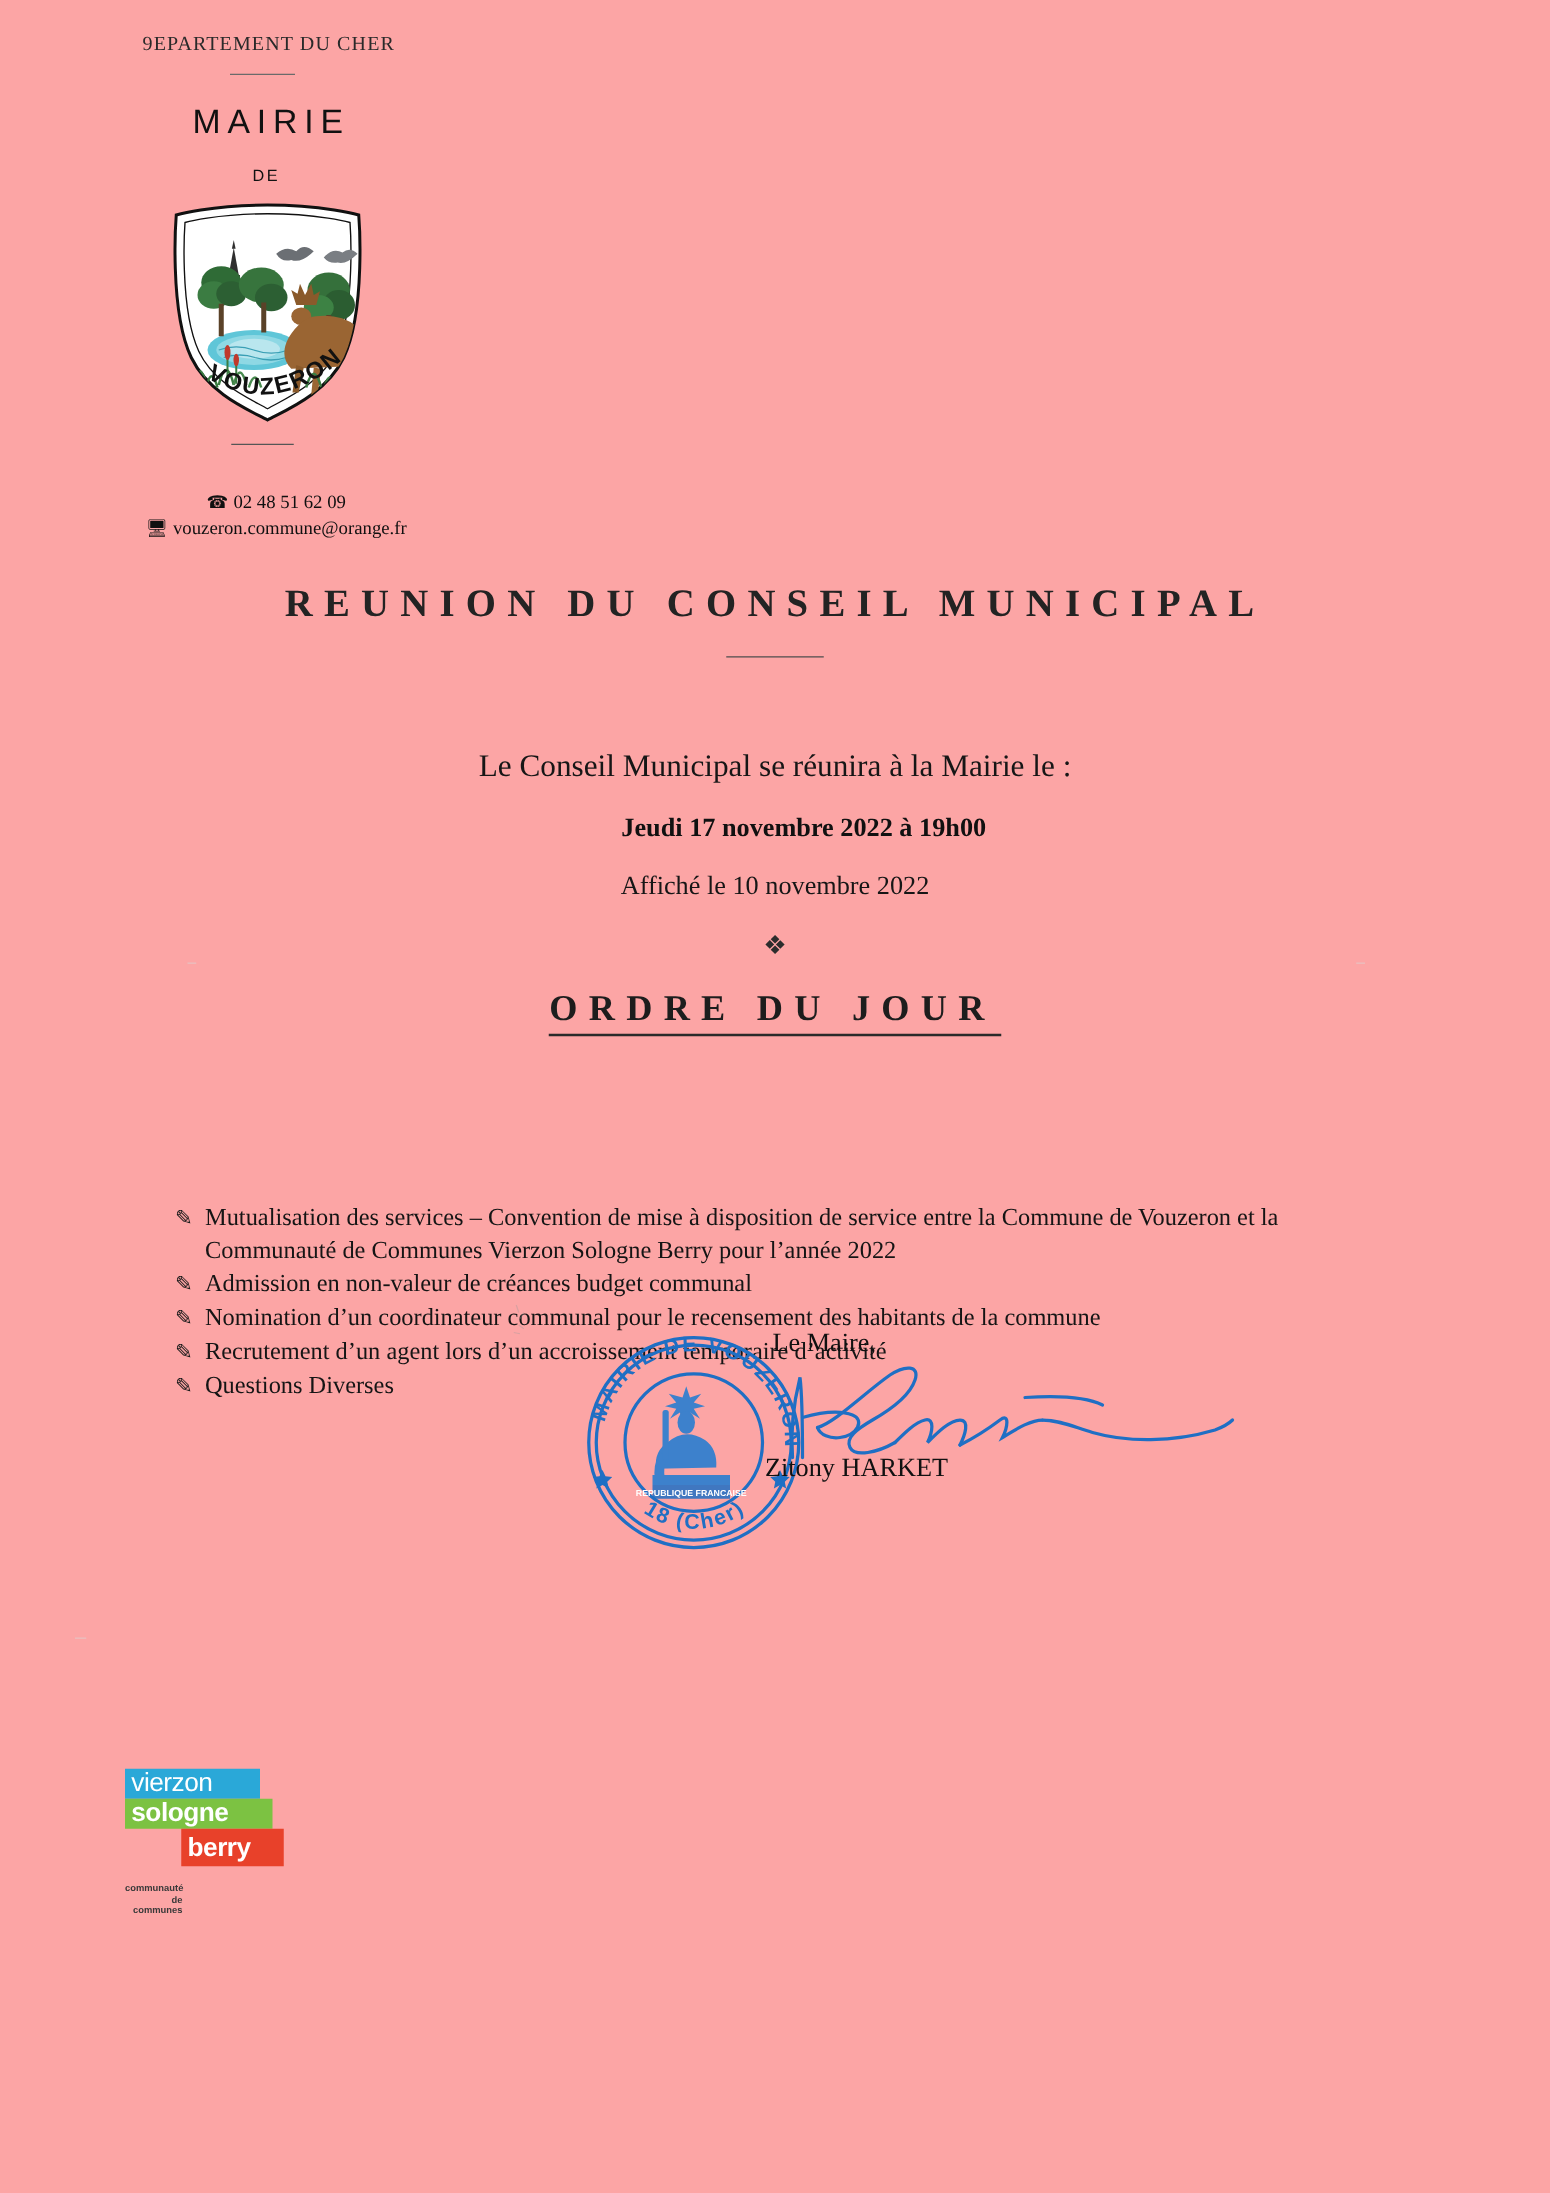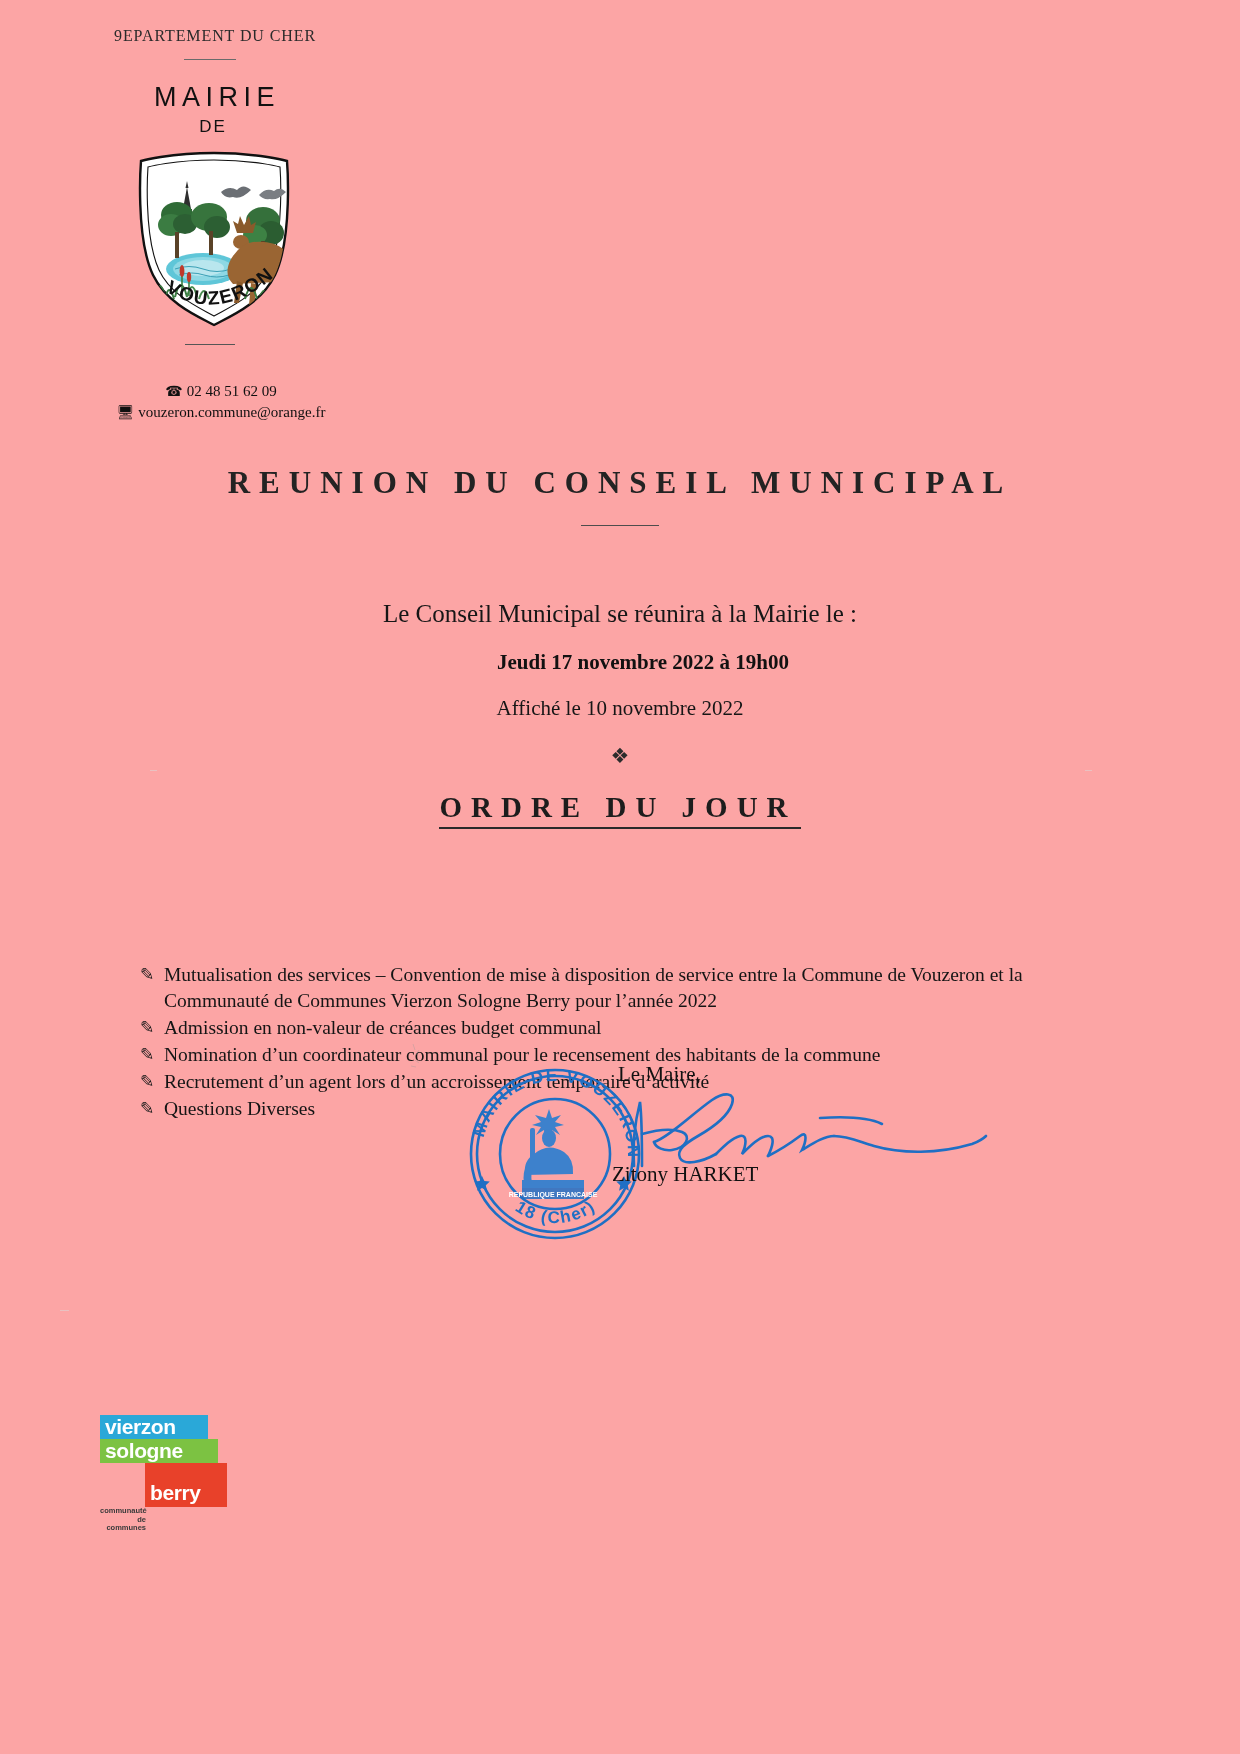--- a/index.html
+++ b/index.html
@@ -44,23 +44,23 @@
     margin-top: 22px;
     font-family: "Liberation Sans", sans-serif;
     font-size: 27px;
     letter-spacing: 5.5px;
     font-weight: 400;
     color: #111;
     padding-left: 14px;
   }
   .de {
     font-family: "Liberation Sans", sans-serif;
-    font-size: 17px;
+    font-size: 13px;
     letter-spacing: 2px;
-    margin-top: 4px;
+    margin-top: 20px;
     color: #111;
     padding-left: 6px;
   }
 
   
   .crest-wrap {
     margin-top: 10px;
     display: flex;
     justify-content: center;
     padding-left: 8px;
@@ -237,21 +237,21 @@
     font-family: "Liberation Sans", sans-serif;
   }
   .fl-row {
     display: block;
     position: relative;
   }
   .fl-vierzon {
     background: #2aa8d8;
     color: #ffffff;
     font-size: 21px;
-    font-weight: 700;
+    font-weight: 400;
     letter-spacing: -0.4px;
     padding: 1px 4px 2px 5px;
     display: inline-block;
     line-height: 21px;
     width: 108px;
     box-sizing: border-box;
   }
   .fl-sologne {
     background: #7cc242;
     color: #ffffff;
@@ -263,21 +263,21 @@
     line-height: 21px;
     width: 118px;
     box-sizing: border-box;
   }
   .fl-berry {
     background: #e8412a;
     color: #ffffff;
     font-size: 21px;
     font-weight: 700;
     letter-spacing: -0.4px;
-    padding: 19px 4px 4px 5px;
+    padding: 5px 4px 4px 5px;
     display: inline-block;
     line-height: 21px;
     width: 82px;
     box-sizing: border-box;
     margin-left: 45px;
   }
   .fl-cc {
     position: absolute;
     left: 0px;
     top: 44px;

